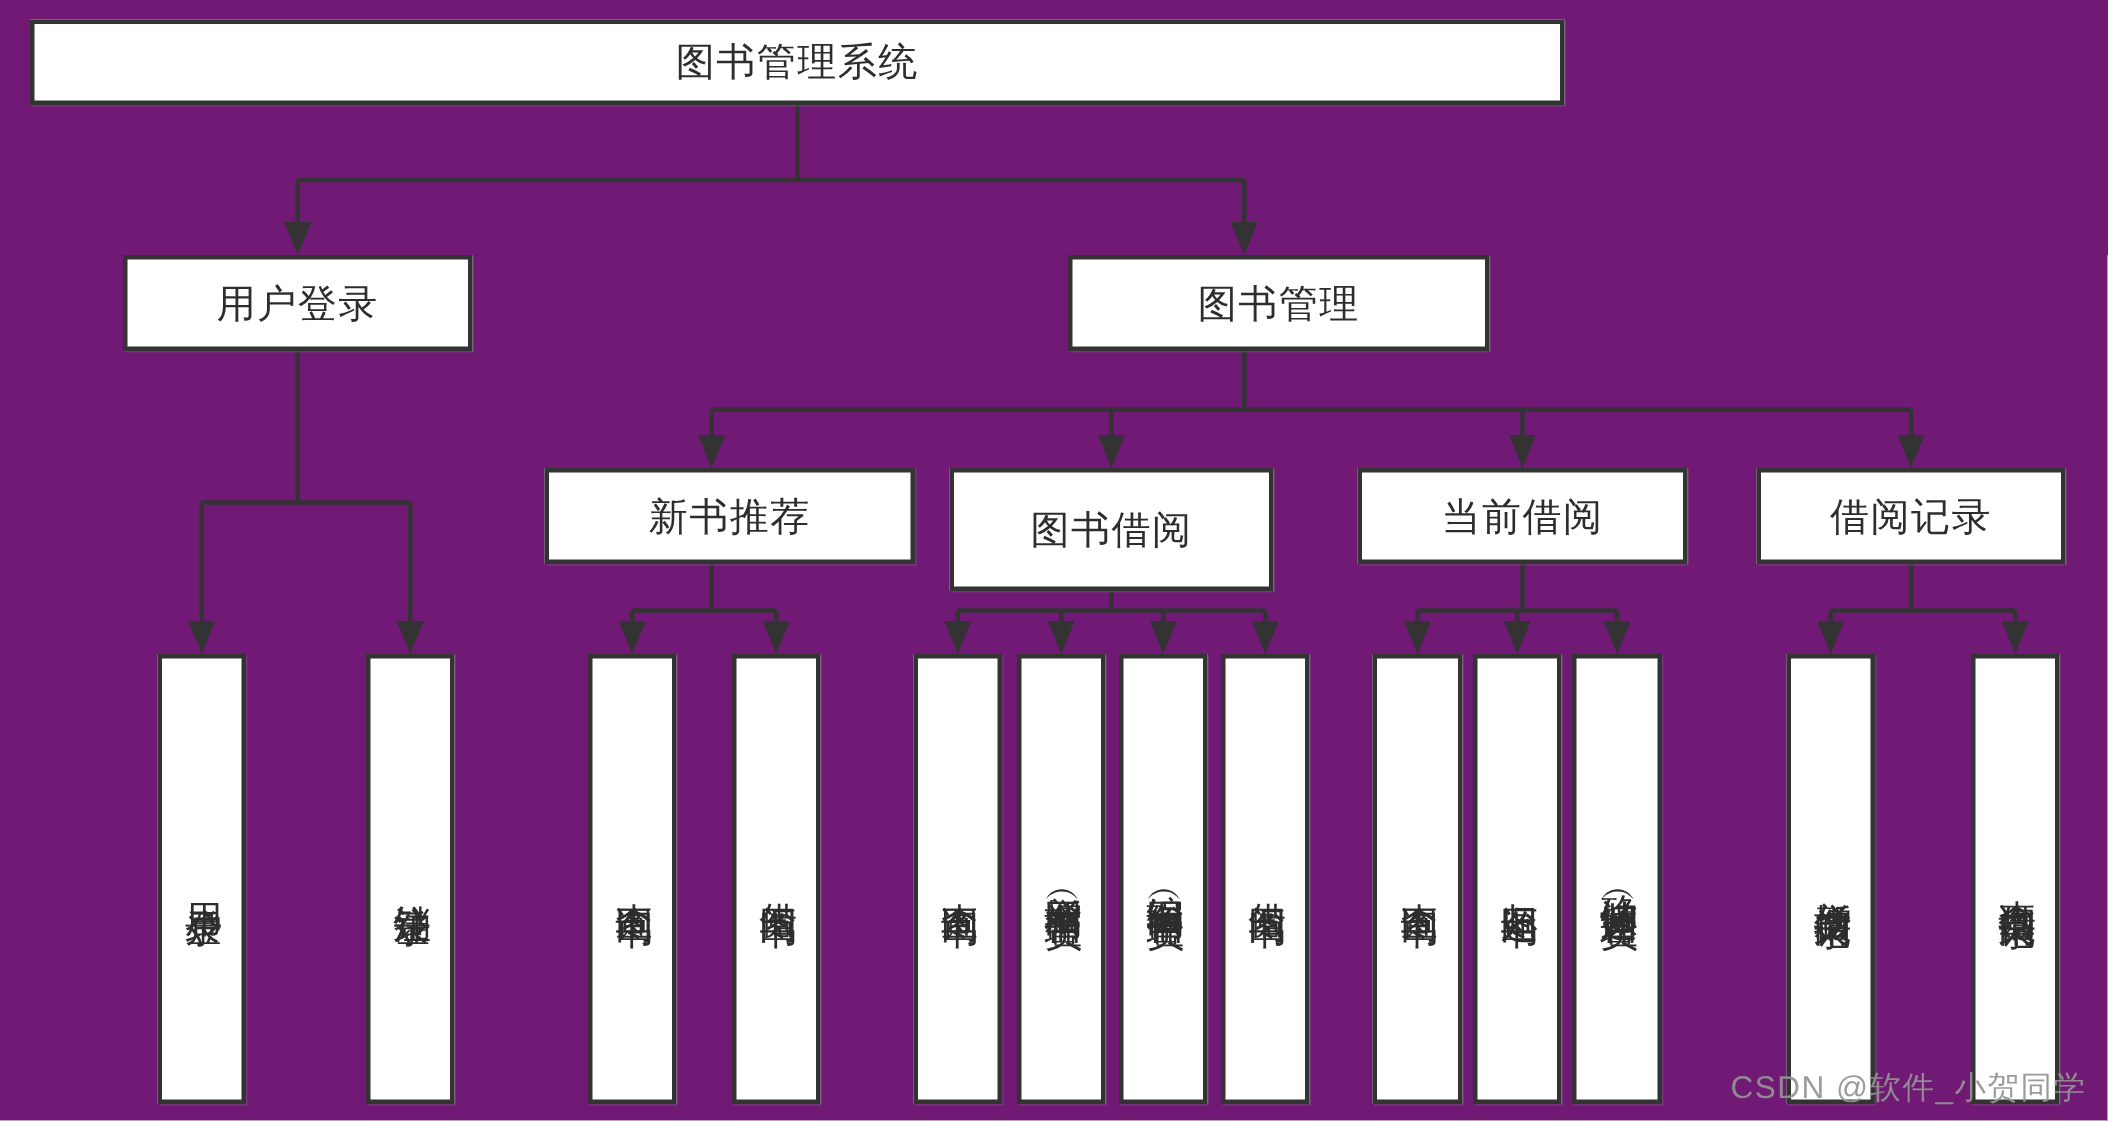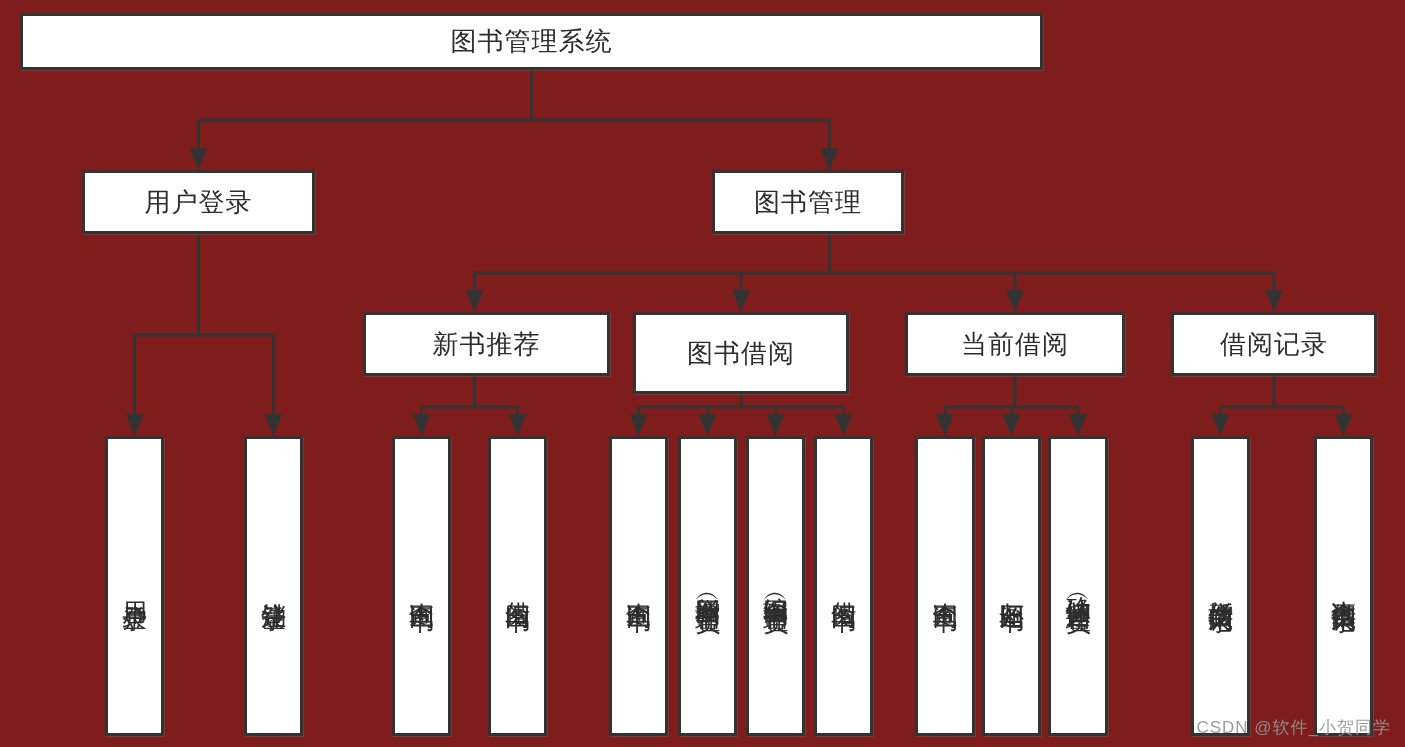--- a/index.html
+++ b/index.html
@@ -1,51 +1,51 @@
 <!DOCTYPE html>
 <html><head>
 <meta charset="utf-8">
 <title>图书管理系统</title>
 <style>
   html,body{margin:0;padding:0;background:#ffffff;}
   .stage{
-    position:relative;width:1405px;height:747px;background:#7f1d1d;
+    position:relative;width:1405px;height:747px;background:#701a75;
     font-family:"Liberation Sans", sans-serif;overflow:hidden;
   }
   .wires{position:absolute;left:0;top:0;width:1405px;height:747px;}
   .box{
     position:absolute;box-sizing:border-box;background:#ffffff;
     border:3px solid #333333;color:#2d2d2d;
     display:flex;align-items:center;justify-content:center;
     box-shadow:1px 1px 0 rgba(130,130,130,0.28);
   }
   .h .label{
     font-size:26px;letter-spacing:1px;white-space:nowrap;
   }
   .v .label{
     writing-mode:vertical-rl;text-orientation:mixed;
     font-size:25px;letter-spacing:2px;line-height:1.1;white-space:nowrap;
   }
   
   .n-root {left:20px;  top:13px;  width:1023px;height:57px;}
   .n-l2a  {left:82px;  top:170px; width:233px; height:64px;}
-  .n-l2b  {left:712px; top:170px; width:192px; height:64px;}
+  .n-l2b  {left:712px; top:170px; width:281px; height:64px;}
   .n-l3a  {left:363px; top:312px; width:247px; height:64px;}
   .n-l3b  {left:633px; top:312px; width:216px; height:82px;}
   .n-l3c  {left:905px; top:312px; width:220px; height:64px;}
   .n-l3d  {left:1171px;top:312px; width:206px; height:64px;}
   .leaf   {top:436px;height:300px;width:59px;}
   .n-u1{left:105px;}  .n-u2{left:244px;}
   .n-a1{left:392px;}  .n-a2{left:488px;}
   .n-b1{left:609px;}  .n-b2{left:678px;} .n-b3{left:746px;} .n-b4{left:814px;}
   .n-c1{left:915px;width:60px;} .n-c2{left:982px;} .n-c3{left:1048px;width:60px;}
   .n-d1{left:1191px;} .n-d2{left:1314px;}
   .watermark{
     position:absolute;right:14px;bottom:8px;z-index:5;
-    font-size:17px;letter-spacing:1px;color:rgba(148,148,148,0.92);
+    font-size:21px;letter-spacing:1px;color:rgba(148,148,148,0.92);
     white-space:nowrap;
   }
 </style>
 </head>
 <body>
 
 <div class="stage">
 
   <svg class="wires" id="wires" viewBox="0 0 1405 747">
       <path d="M531.5,70 L531.5,120 M198.5,120 L829.5,120 M198.5,120 L198.5,153 M829.5,120 L829.5,153" fill="none" stroke="#333333" stroke-width="3"></path>

